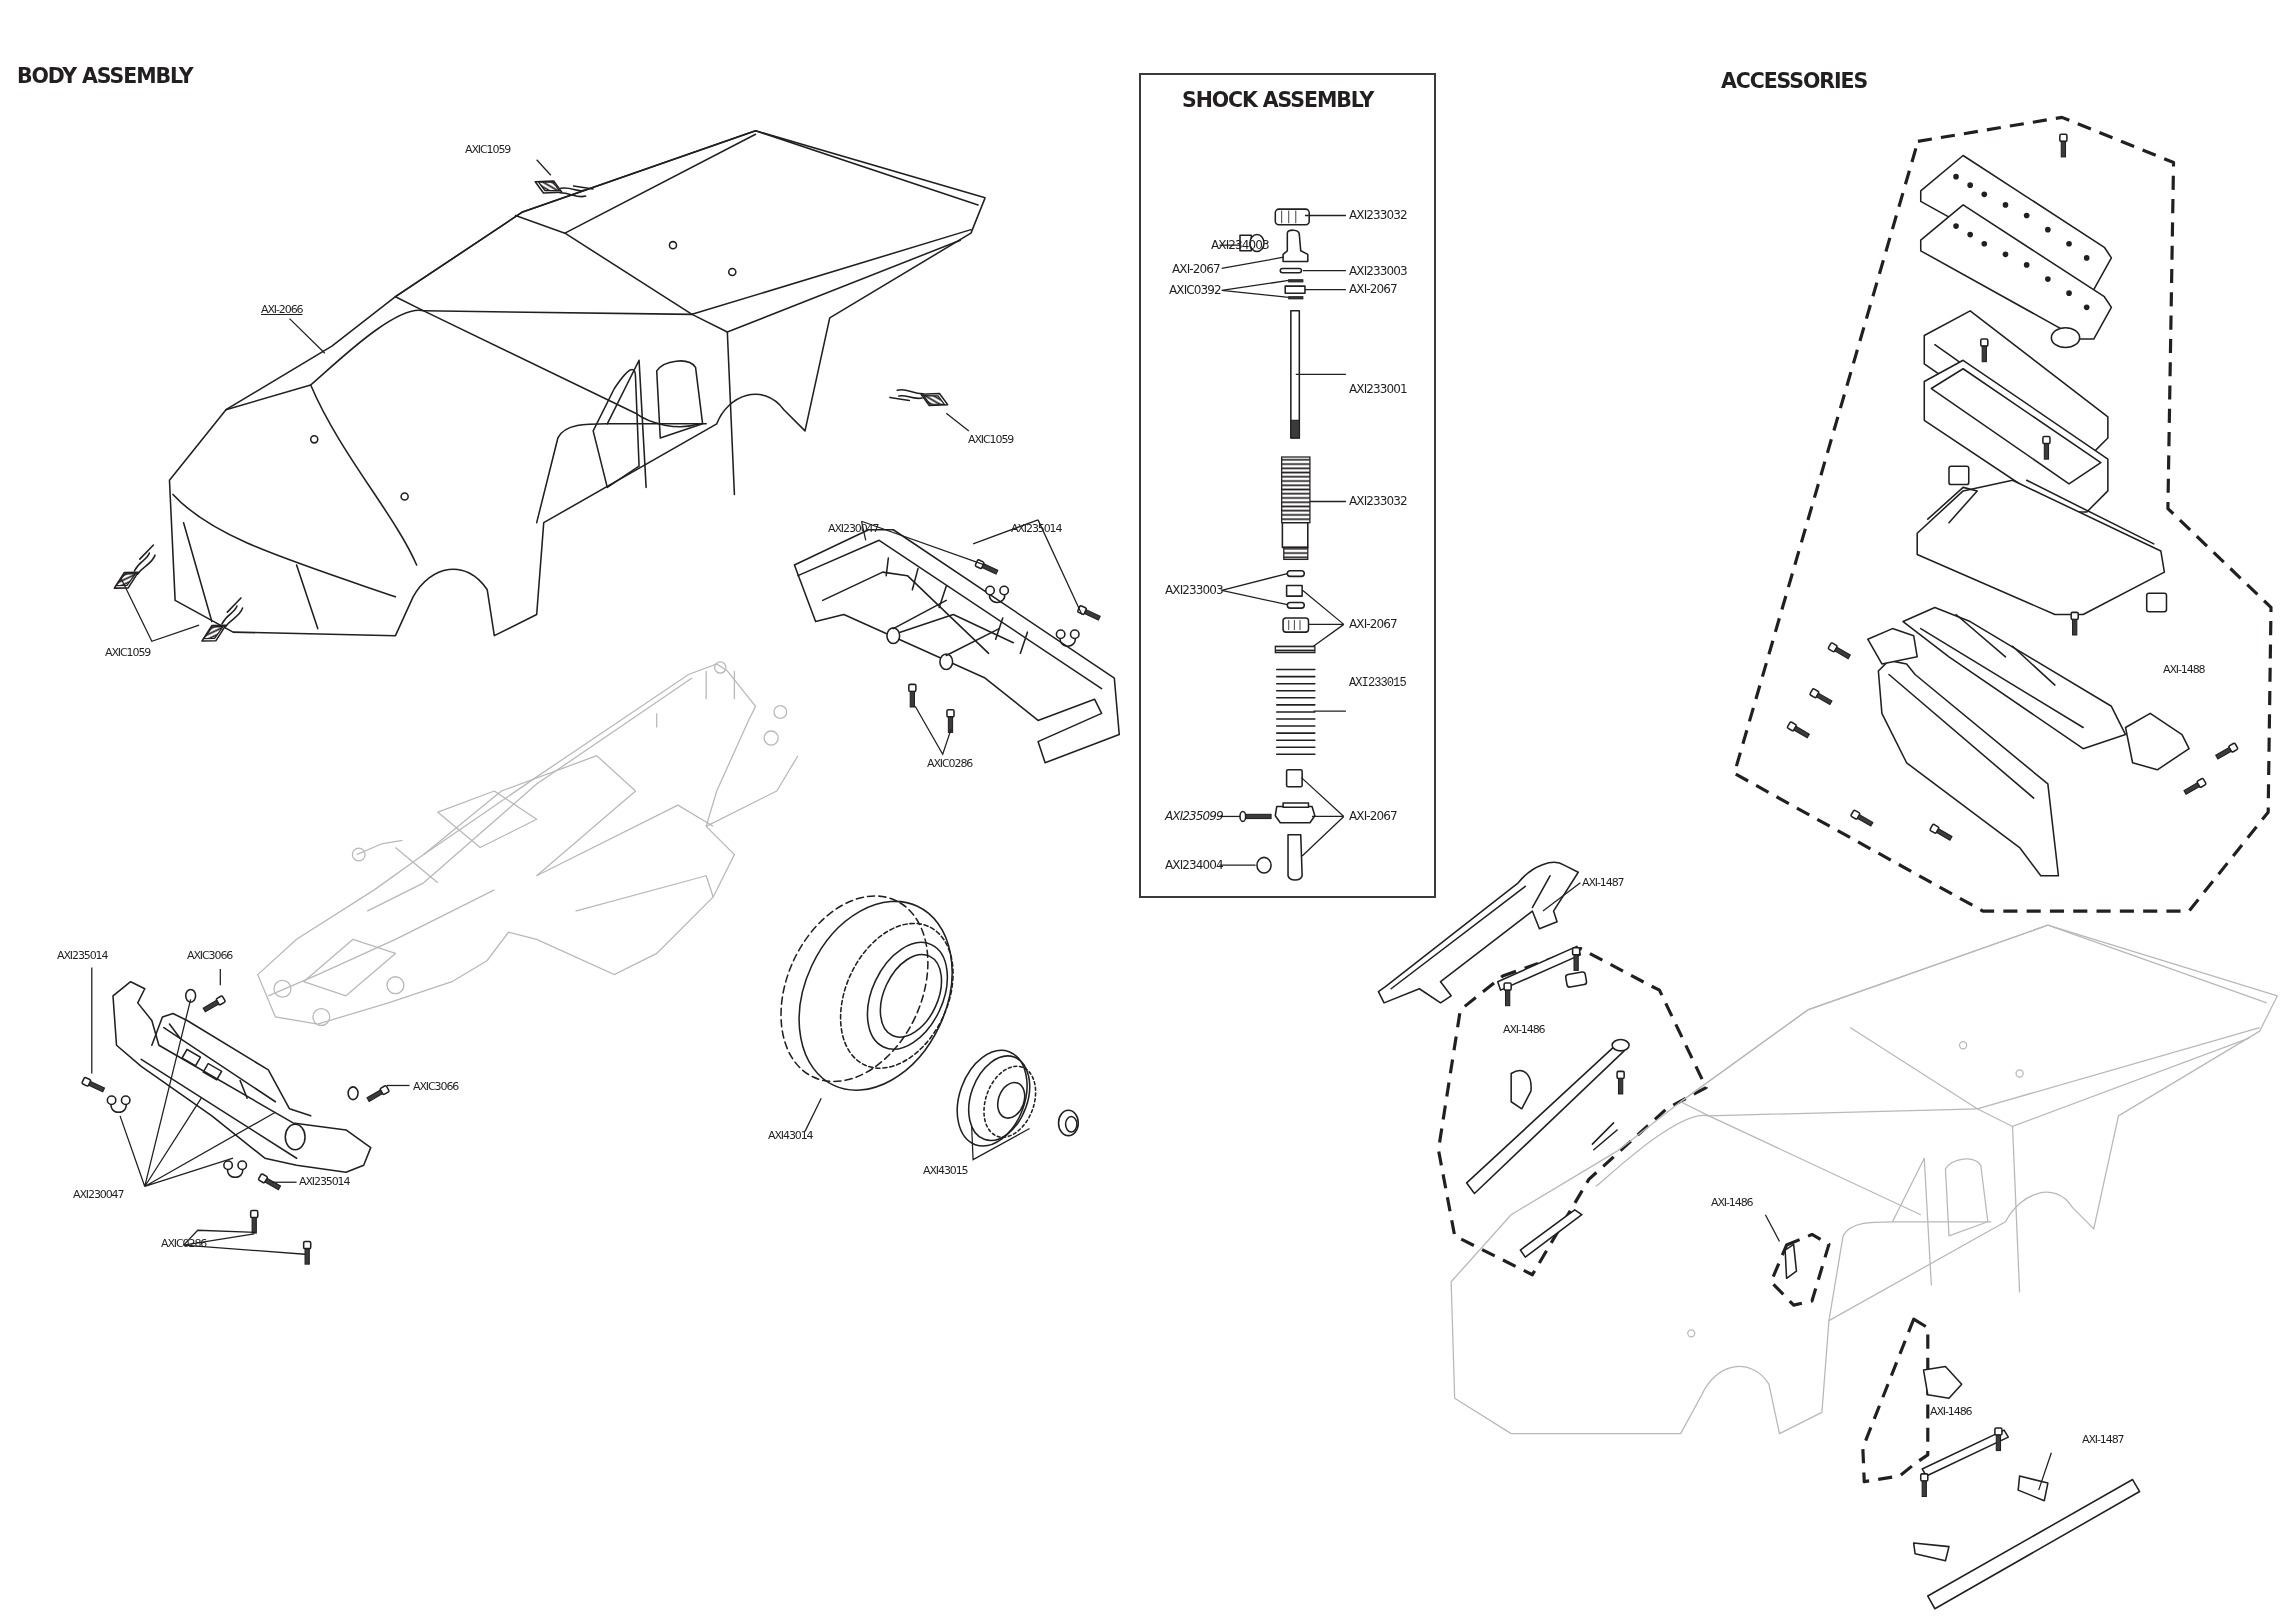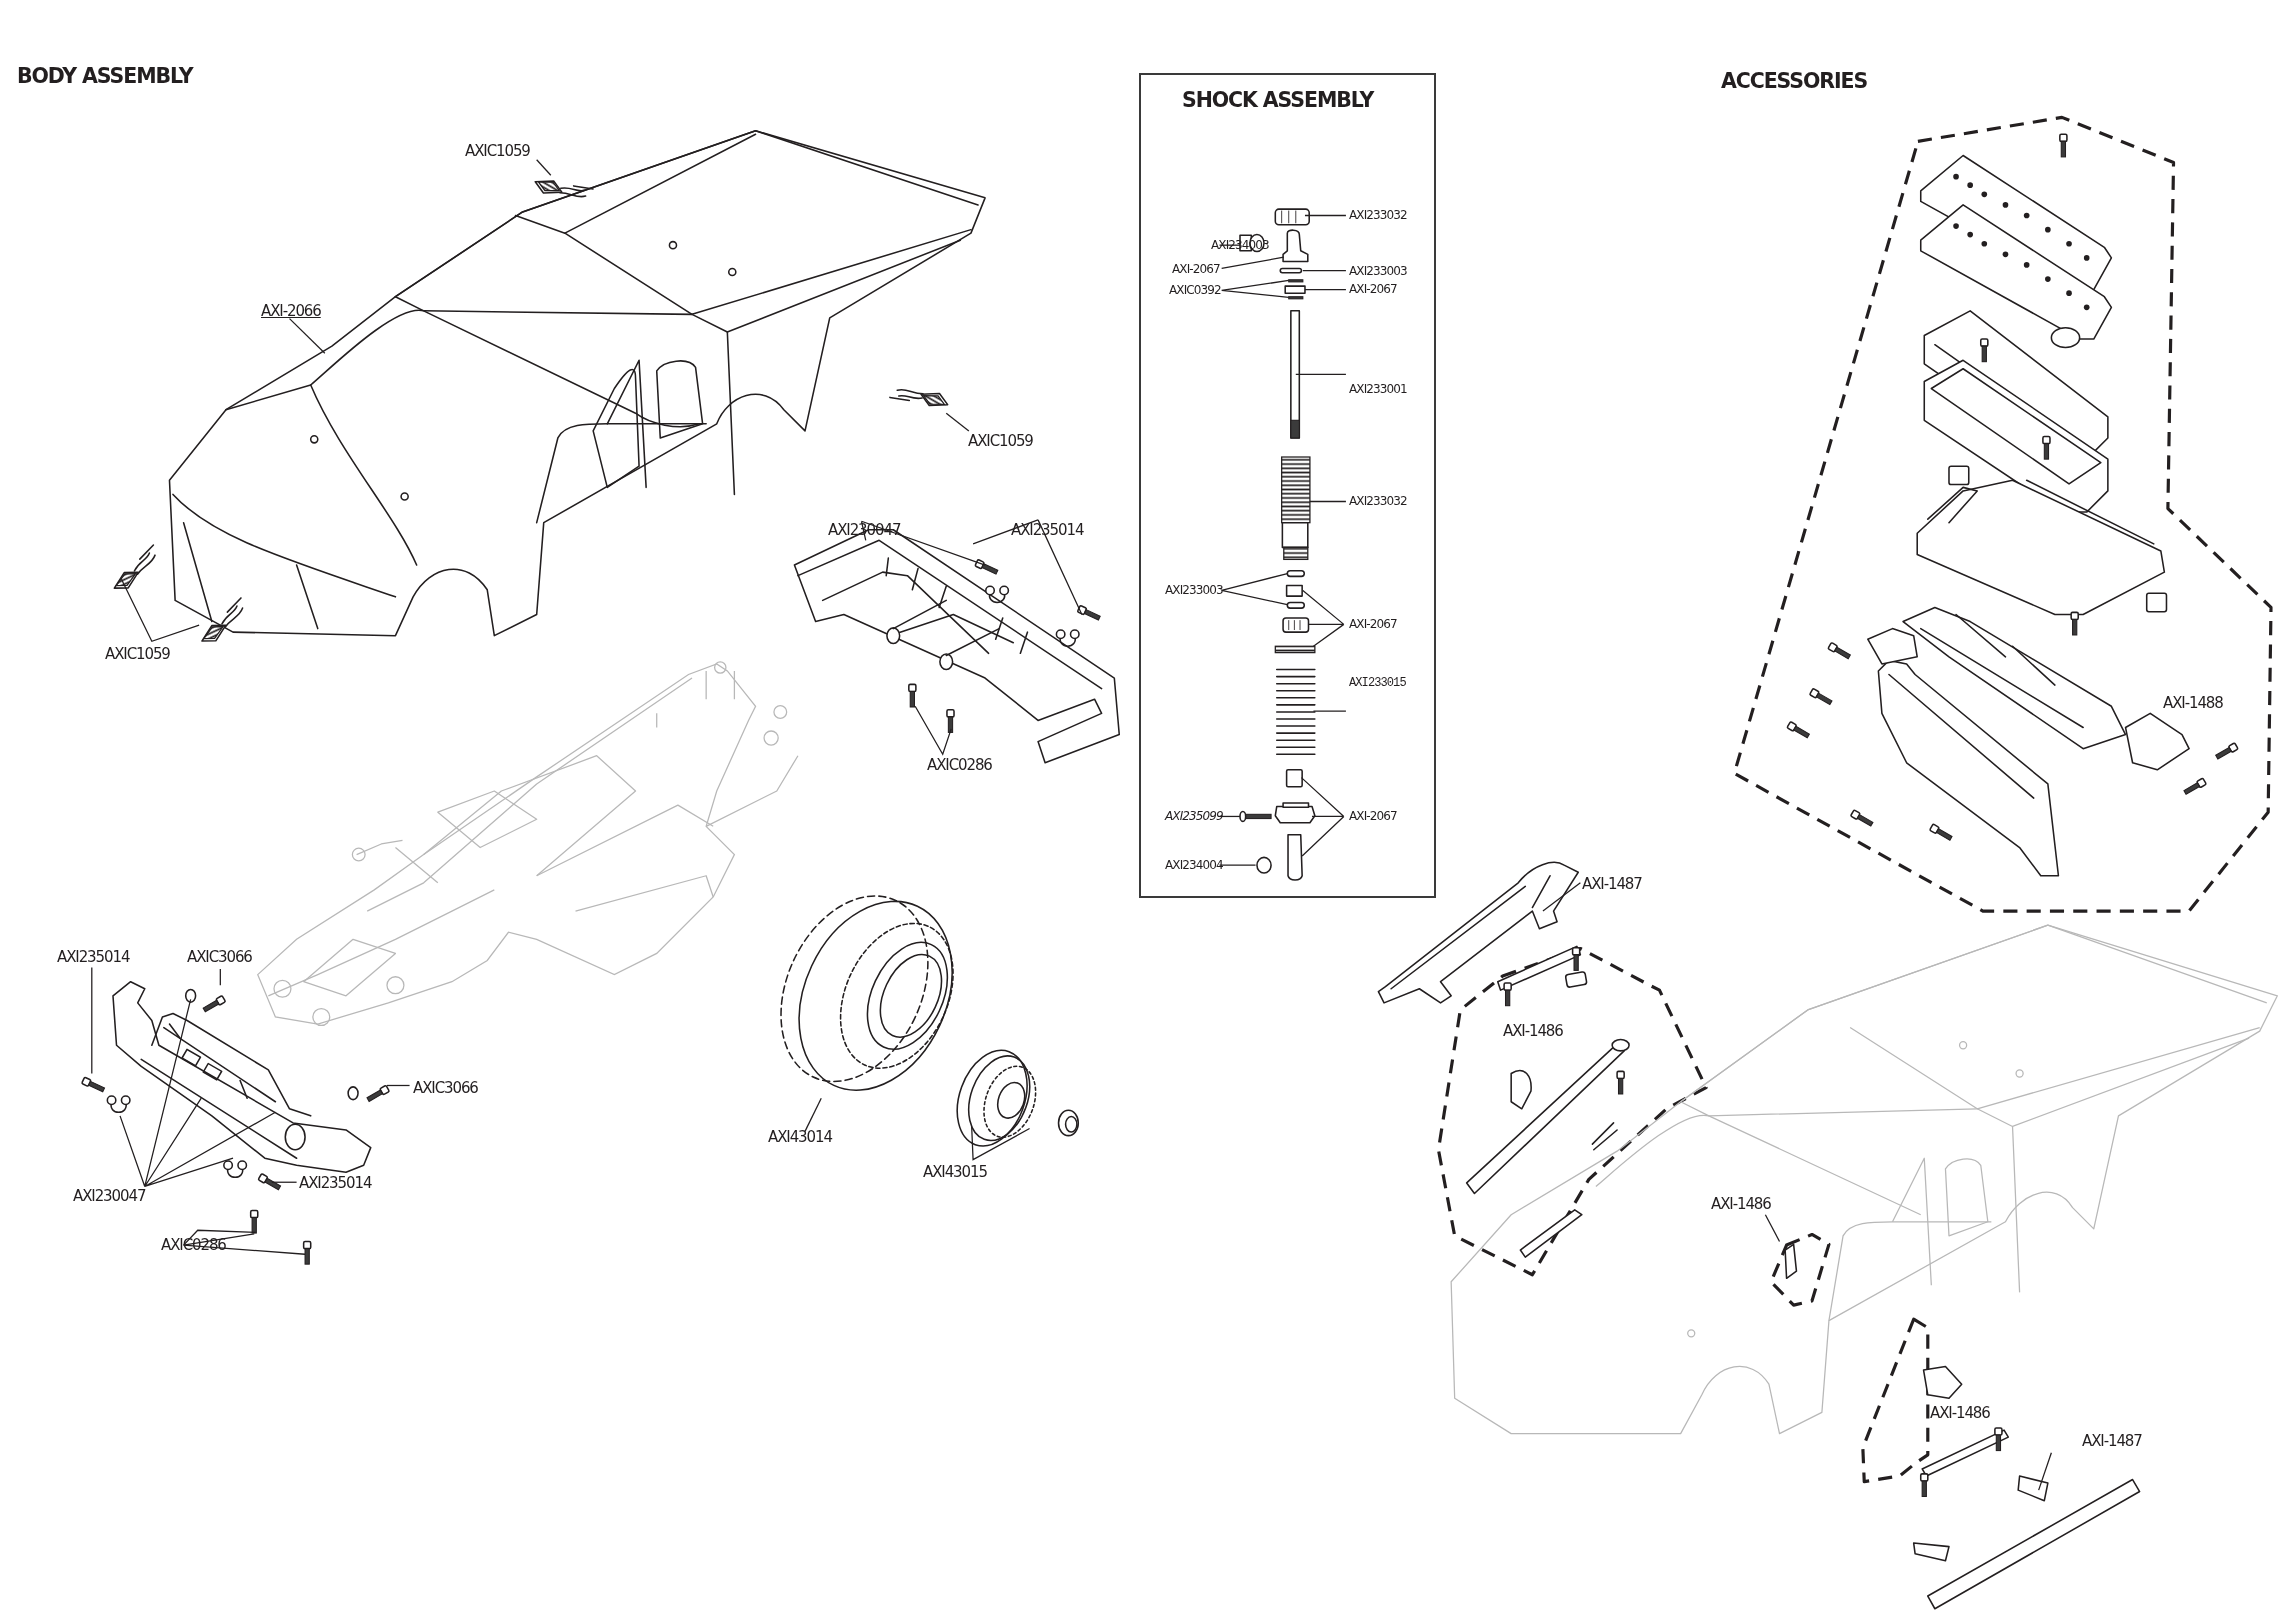--- a/index.html
+++ b/index.html
@@ -1,18 +1,18 @@
 <!DOCTYPE html>
 <html style="font-size:11.3px"><head>
 <meta charset="utf-8">
 <style>
   html,body{margin:0;padding:0;background:#ffffff;}
   body{width:2295px;height:1623px;position:relative;overflow:hidden;font-family:"Liberation Sans",sans-serif;color:#231f20;}
   .section-title{position:absolute;font-family:"DejaVu Sans",sans-serif;font-weight:bold;font-size:20.5px;letter-spacing:-1.1px;color:#231f20;white-space:nowrap;}
-  .lbl{position:absolute;font-family:"DejaVu Sans",sans-serif;font-size:15px;letter-spacing:-1.1px;color:#231f20;white-space:nowrap;line-height:1;}
+  .lbl{position:absolute;font-family:"DejaVu Sans",sans-serif;font-size:11px;letter-spacing:-1.1px;color:#231f20;white-space:nowrap;line-height:1;}
   .lbl.sm{font-size:12px;letter-spacing:-0.9px;}
   .shock-box{position:absolute;left:1139px;top:73px;width:297px;height:825px;border:2.1px solid #3a3a3a;box-sizing:border-box;}
   svg.art{position:absolute;left:0;top:0;}
   .ink{stroke:#231f20;fill:none;stroke-width:2.2;stroke-linejoin:round;stroke-linecap:round;}
   .inkf{stroke:#231f20;fill:#fff;stroke-width:2.2;stroke-linejoin:round;}
   .thin{stroke:#231f20;fill:none;stroke-width:1.2;}
   .ghost{stroke:#b8b8b8;fill:none;stroke-width:1.8;stroke-linejoin:round;}
   .ghostf{stroke:#b8b8b8;fill:#fff;stroke-width:1.8;}
   .lead{stroke:#231f20;fill:none;stroke-width:1.8;}
   .dash{stroke:#231f20;fill:none;stroke-width:4.5;stroke-dasharray:20 13;stroke-linejoin:round;}
@@ -434,19 +434,19 @@
 <div class="lbl sm" style="left:1349px;top:283px;">AXI-2067</div>
 <div class="lbl sm" style="left:1349px;top:383px;">AXI233001</div>
 <div class="lbl sm" style="left:1349px;top:495px;">AXI233032</div>
 <div class="lbl sm" style="left:1165px;top:584px;">AXI233003</div>
 <div class="lbl sm" style="left:1349px;top:618px;">AXI-2067</div>
 <div class="lbl sm" style="left:1349px;top:677px;font-family:Liberation Mono, monospace;">AXI233015</div>
 <div class="lbl sm" style="left:1165px;top:810px;font-style:italic;">AXI235099</div>
 <div class="lbl sm" style="left:1349px;top:810px;">AXI-2067</div>
 <div class="lbl sm" style="left:1165px;top:859px;">AXI234004</div>
 
-<div class="lbl" style="left:2163px;top:664px;margin-top:32px;">AXI-1488</div>
+<div class="lbl" style="left:2163px;top:664px;">AXI-1488</div>
 <div class="lbl" style="left:1582px;top:877px;">AXI-1487</div>
 <div class="lbl" style="left:1503px;top:1024px;">AXI-1486</div>
 <div class="lbl" style="left:1711px;top:1197px;">AXI-1486</div>
 <div class="lbl" style="left:1930px;top:1406px;">AXI-1486</div>
 <div class="lbl" style="left:2082px;top:1434px;">AXI-1487</div>
 
 
 </body></html>

